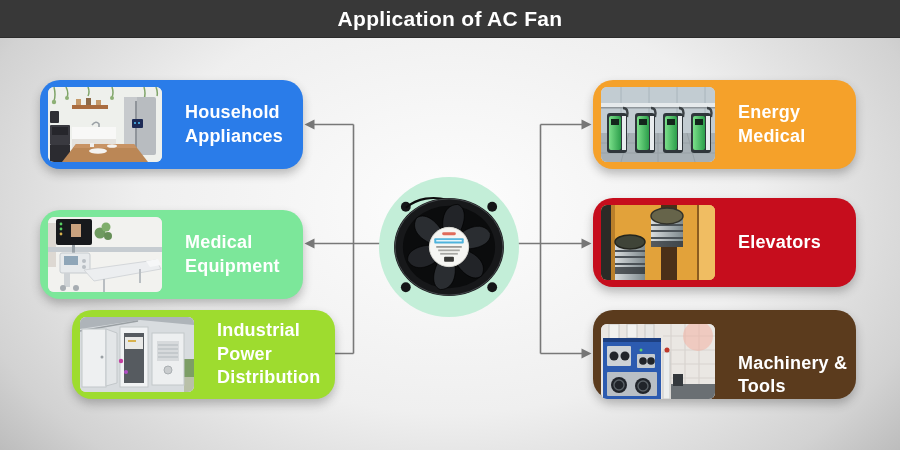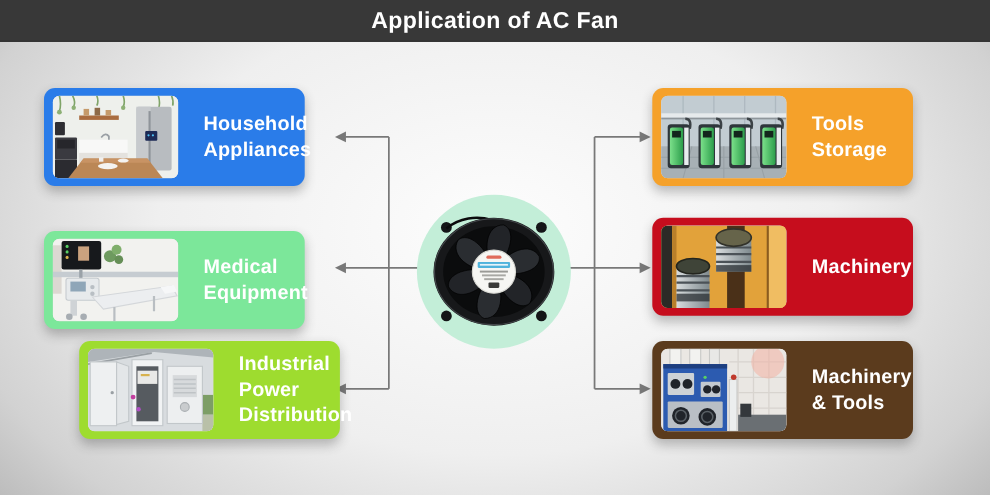--- a/index.html
+++ b/index.html
@@ -11,21 +11,21 @@
   .title-bar{
     position:absolute;top:0;left:0;width:900px;height:38px;
     display:flex;align-items:center;justify-content:center;
     border-bottom:1px solid #2c2c2c;box-sizing:border-box;
   }
   .title-bar h1{
     margin:0;font-size:21px;font-weight:bold;color:#fff;letter-spacing:.3px;
   }
   .arrows{position:absolute;top:0;left:0;}
   .card{
-    position:absolute;width:237px;height:89px;border-radius:10px;
+    position:absolute;width:263px;height:89px;border-radius:20px;
     display:flex;align-items:center;
     box-shadow:0 5px 10px rgba(50,50,50,.30);
   }
   .card .photo{
     width:114px;height:75px;margin-left:8px;border-radius:6px;overflow:hidden;
     flex:0 0 auto;background:#ddd;
   }
   .card .photo svg{display:block;width:114px;height:75px;}
   .card .label{
     margin-left:23px;width:120px;color:#fff;font-size:18px;font-weight:bold;
@@ -228,21 +228,21 @@
           <rect x="64" y="29" width="12" height="34" rx="2" fill="url(#ggrad)"></rect>
           <rect x="77" y="29" width="4" height="34" fill="#e8ecee"></rect>
           <rect x="66" y="32" width="8" height="6" fill="#13261c"></rect>
           <rect x="90" y="26" width="20" height="40" rx="3" fill="#2f363b"></rect>
           <rect x="92" y="29" width="12" height="34" rx="2" fill="url(#ggrad)"></rect>
           <rect x="105" y="29" width="4" height="34" fill="#e8ecee"></rect>
           <rect x="94" y="32" width="8" height="6" fill="#13261c"></rect>
         </g>
       </svg>
     </div>
-    <div class="label">Tools Storage</div>
+    <div class="label">Energy Medical</div>
   </div>
 
   <div class="card pos-r2" style="background-color: rgb(198, 13, 29);">
     <div class="photo">
       <svg viewBox="0 0 114 75">
         <defs>
           <linearGradient id="met" x1="0" y1="0" x2="1" y2="0">
             <stop offset="0" stop-color="#d8dcdd"></stop>
               <stop offset="0.5" stop-color="#aab2b5"></stop>
               <stop offset="1" stop-color="#7f8a8e"></stop>
@@ -263,24 +263,24 @@
         </g>
         <g>
           <rect x="14" y="36" width="30" height="39" fill="url(#met)"></rect>
           <path d="M14 46 h30 M14 52 h30 M14 59 h30" stroke="#4b5257" stroke-width="2"></path>
           <rect x="14" y="62" width="30" height="7" fill="#2a2f33" opacity=".75"></rect>
           <ellipse cx="29" cy="37" rx="15" ry="7" fill="#3f4438"></ellipse>
           <ellipse cx="29" cy="37" rx="15" ry="7" fill="none" stroke="#23251e" stroke-width="1.5"></ellipse>
         </g>
       </svg>
     </div>
-    <div class="label">Machinery</div>
-  </div>
-
-  <div class="card pos-r3" style="background-color: rgb(91, 59, 29);">
+    <div class="label">Elevators</div>
+  </div>
+
+  <div class="card pos-r3" style="background-color: rgb(91, 59, 29); align-items: flex-end;">
     <div class="photo">
       <svg viewBox="0 0 114 75">
         <rect width="114" height="75" fill="#eae7e3"></rect>
         <path d="M70 0 V60 M84 0 V60 M98 0 V60 M62 12 H114 M62 26 H114 M62 40 H114 M62 54 H114" stroke="#d8d4cf" stroke-width="1.2"></path>
         <circle cx="97" cy="12" r="15" fill="#f2b3a4" opacity=".55"></circle>
         <rect x="70" y="60" width="44" height="15" fill="#6a6f73"></rect>
         <rect x="8" y="0" width="10" height="18" fill="#f2f2f0" stroke="#c8c8c6" stroke-width="1"></rect>
         <rect x="26" y="0" width="10" height="14" fill="#f2f2f0" stroke="#c8c8c6" stroke-width="1"></rect>
         <rect x="44" y="0" width="9" height="20" fill="#e8e8e6" stroke="#c8c8c6" stroke-width="1"></rect>
         <rect x="2" y="14" width="58" height="61" fill="#2c5bb0"></rect>

